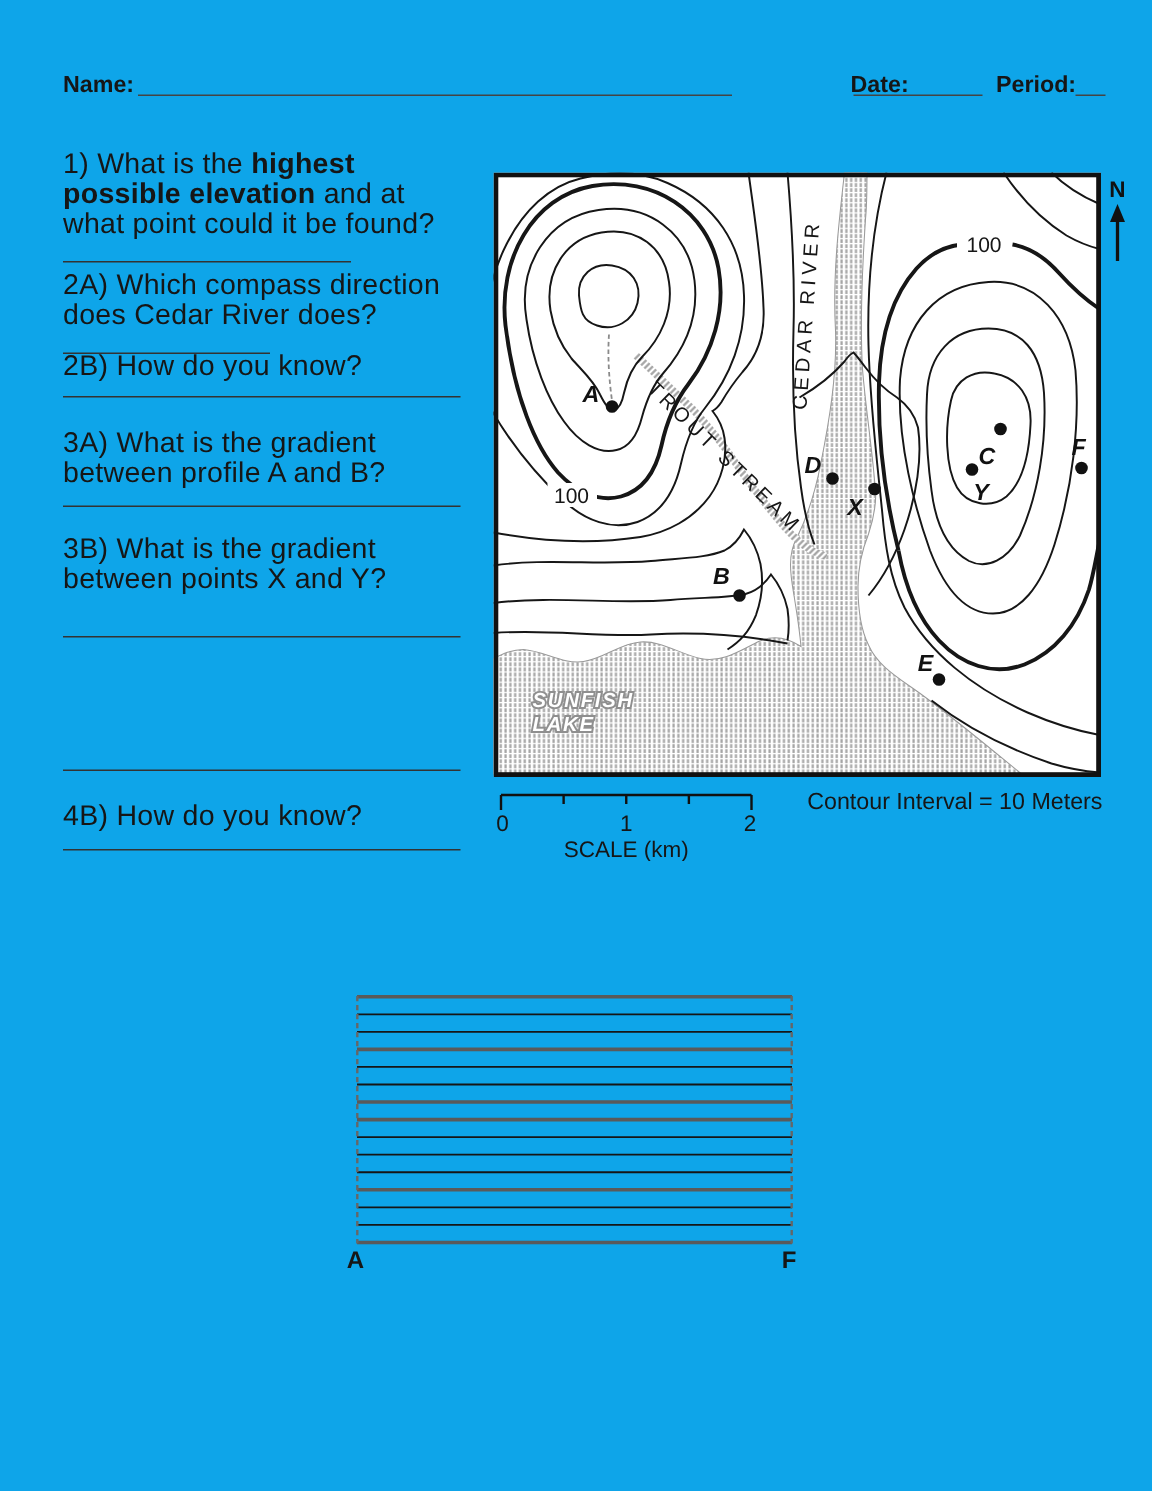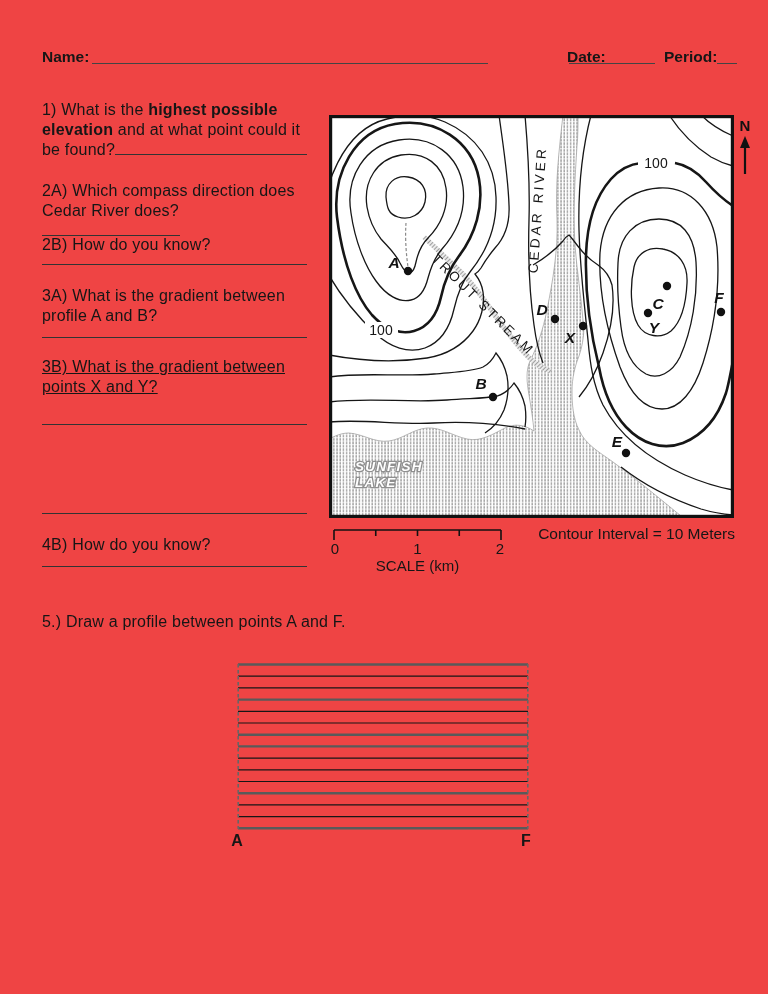--- a/index.html
+++ b/index.html
@@ -1,21 +1,21 @@
 <!DOCTYPE html>
 <html><head>
 <meta charset="utf-8">
 <style>
   html,body{margin:0;padding:0;background:#e8e8e8;}
-  .page{position:relative;width:768px;height:994px;background:#ef4444;overflow:hidden;
+  .page{position:relative;width:768px;height:994px;background:#0ea5e9;overflow:hidden;
         font-family:"Liberation Sans",sans-serif;color:#161616;}
   .abs{position:absolute;}
   .hdr-label{font-size:15.5px;font-weight:bold;}
   .hline{border-bottom:1.4px solid #444;height:13px;display:inline-block;}
-  .q{font-size:16px;line-height:20px;letter-spacing:.2px;}
+  .q{font-size:19px;line-height:20px;letter-spacing:.2px;}
   .q b{font-weight:bold;}
   .blank{display:inline-block;border-bottom:1.5px solid #333;height:11px;}
   .ansline{border-bottom:1.5px solid #333;height:1px;}
   .pf-label{font-size:16px;font-weight:bold;text-align:center;}
   svg text{font-family:"Liberation Sans",sans-serif;}
 </style>
 </head>
 <body>
 
 <div class="page">
@@ -38,35 +38,32 @@
   <p class="abs q" style="left:42px;top:235px;width:268px;margin:0;">
     <span>2B) How do you know?</span>
   </p>
   <div class="abs ansline" style="left:42px;top:263px;width:265px;"></div>
 
   <p class="abs q" style="left:42px;top:286px;width:268px;margin:0;">
     <span>3A) What is the gradient between profile A and B?</span>
   </p>
   <div class="abs ansline" style="left:42px;top:336px;width:265px;"></div>
 
-  <p class="abs q" style="left:42px;top:357px;width:268px;margin:0;text-decoration:underline;">
+  <p class="abs q" style="left:42px;top:357px;width:268px;margin:0;">
     <span>3B) What is the gradient between points X and Y?</span>
   </p>
   <div class="abs ansline" style="left:42px;top:423px;width:265px;"></div>
 
   <div class="abs ansline" style="left:42px;top:512px;width:265px;"></div>
 
   <p class="abs q" style="left:42px;top:535px;width:268px;margin:0;">
     <span>4B) How do you know?</span>
   </p>
   <div class="abs ansline" style="left:42px;top:565px;width:265px;"></div>
 
-  <p class="abs q" style="left:42px;top:612px;width:500px;margin:0;">
-    <span>5.) Draw a profile between points A and F.</span>
-  </p>
 
   <svg class="abs" style="left:329px;top:115px;" width="405" height="403" viewBox="0 0 405 403">
     <defs>
       <pattern id="waterpat" width="3.2" height="3.4" patternUnits="userSpaceOnUse">
         <rect width="3.2" height="3.4" fill="#ffffff"></rect>
         <rect x="0.9" y="0.2" width="1.5" height="2.6" fill="#a6a6a6"></rect>
       </pattern>
       <pattern id="streampat" width="3" height="3" patternUnits="userSpaceOnUse" patternTransform="rotate(45)">
         <rect width="3" height="3" fill="#ffffff"></rect>
         <rect x="0.8" width="1.4" height="3" fill="#9d9d9d"></rect>

